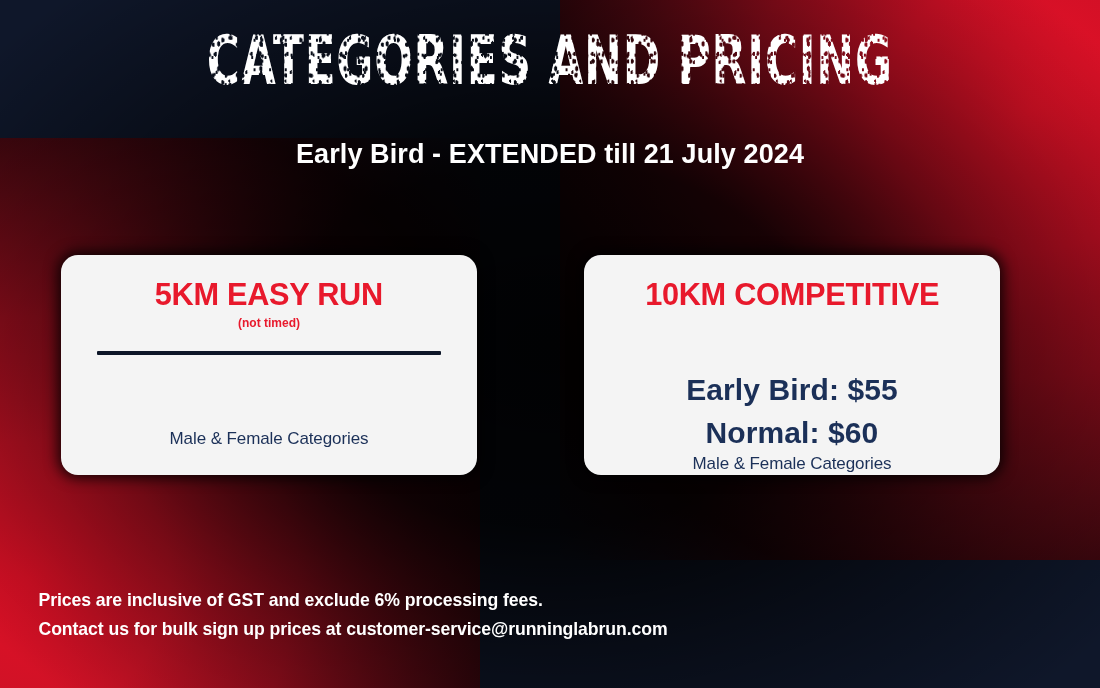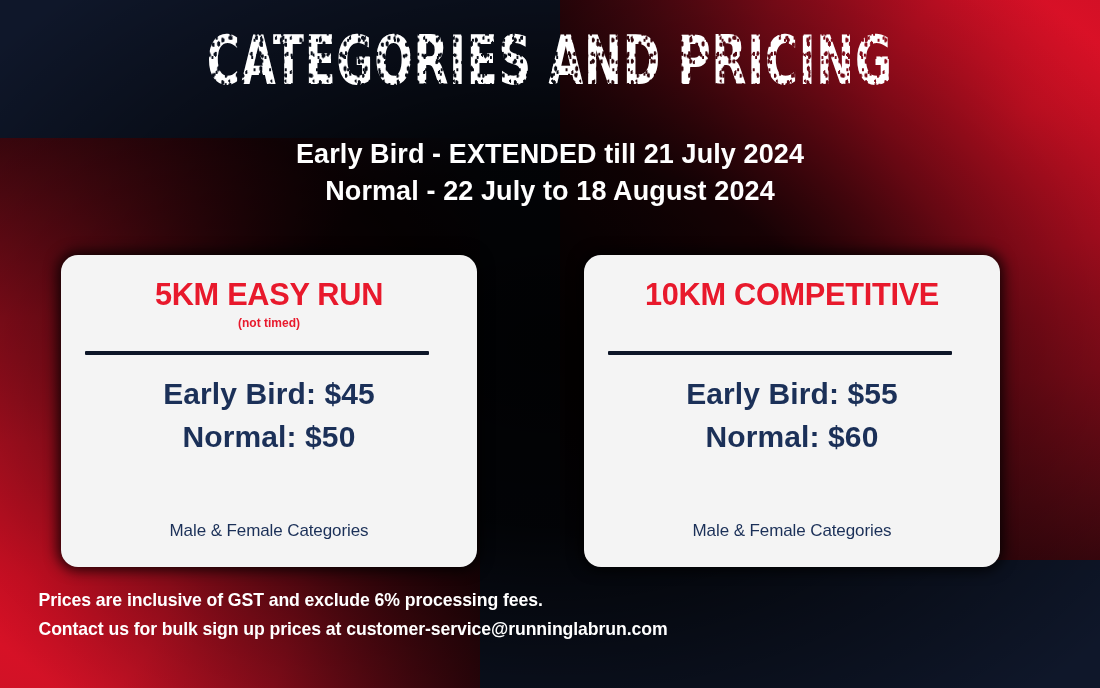--- a/index.html
+++ b/index.html
@@ -161,27 +161,28 @@
     position: absolute;
     top: 255px;
     left: 0; right: 0;
     height: 280px;
   }
 
   .card {
     position: absolute;
     top: 0;
     width: 416px;
-    height: 312px;
+    height: 220px;
     background: #f4f4f4;
     border-radius: 17px;
     box-shadow: 0 0 14px 3px rgba(0,0,0,0.85);
     padding: 22px 24px 18px;
     display: flex;
     flex-direction: column;
+    align-items: center;
   }
   .card-left  { left: 61px; }
   .card-right { left: 584px; }
 
   .card-title {
     color: #e8192c;
     font-size: 32px;
     font-weight: bold;
     letter-spacing: -0.3px;
     line-height: 1.1;
@@ -262,33 +263,28 @@
   <div class="vignette"></div>
 
   <div class="content">
 
     <div class="title-wrap">
       <div class="title">CATEGORIES AND PRICING</div>
     </div>
 
     <div class="subtitle-wrap">
       <div class="subtitle-line">Early Bird - EXTENDED till 21 July 2024</div>
-      <div class="subtitle-line">Normal - 22 July to 18 August 2024</div>
     </div>
 
     <div class="cards">
 
       <div class="card card-left">
         <div class="card-title">5KM EASY RUN</div>
         <div class="card-subtitle">(not timed)</div>
         <div class="divider"></div>
-        <div class="prices">
-          <div class="price-line">Early Bird: $45</div>
-          <div class="price-line">Normal:  $50</div>
-        </div>
         <div class="card-note">Male &amp; Female Categories</div>
       </div>
 
       <div class="card card-right">
         <div class="card-title">10KM COMPETITIVE</div>
         <div class="card-subtitle"></div>
         <div class="divider"></div>
         <div class="prices">
           <div class="price-line">Early Bird: $55</div>
           <div class="price-line">Normal:  $60</div>

